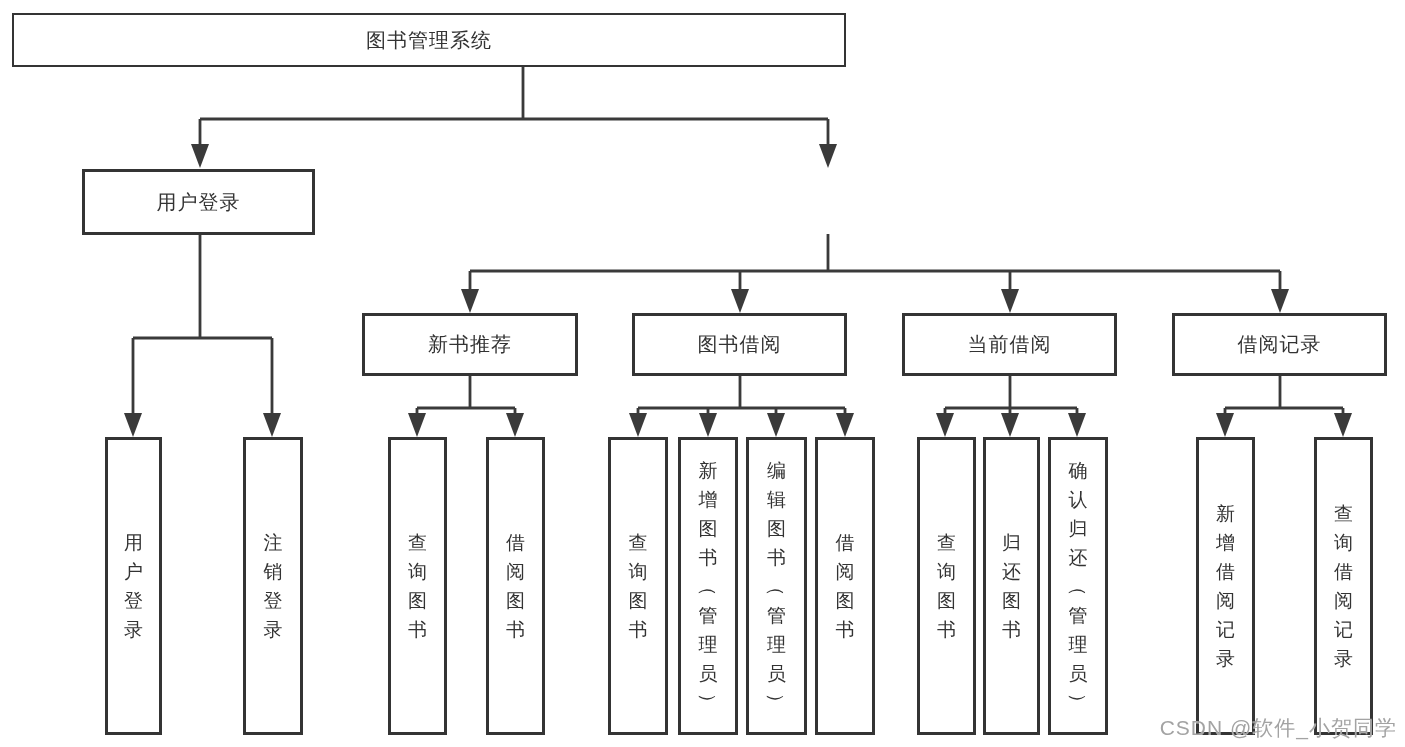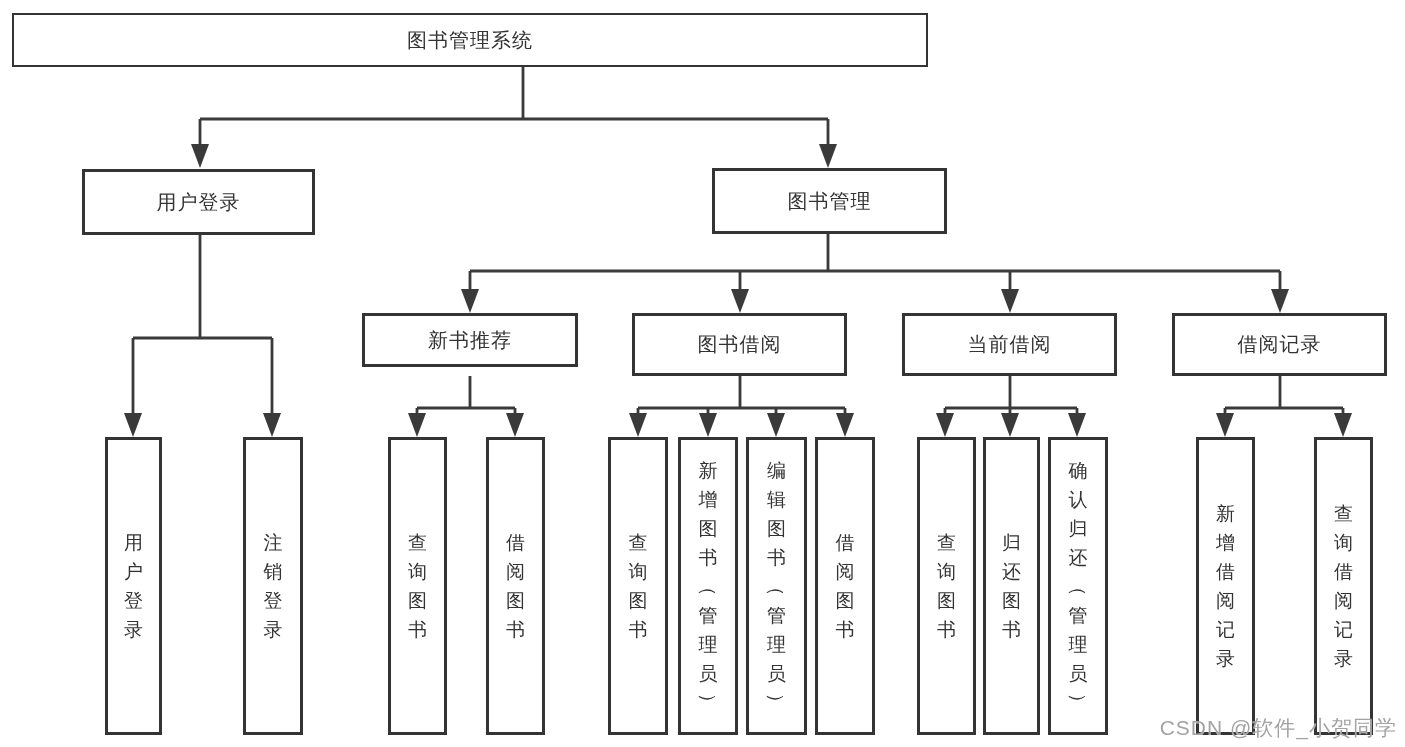--- a/index.html
+++ b/index.html
@@ -73,26 +73,25 @@
       <polygon points="767,413 785,413 776,437"></polygon>
       <polygon points="836,413 854,413 845,437"></polygon>
       <polygon points="936,413 954,413 945,437"></polygon>
       <polygon points="1001,413 1019,413 1010,437"></polygon>
       <polygon points="1068,413 1086,413 1077,437"></polygon>
       <polygon points="1216,413 1234,413 1225,437"></polygon>
       <polygon points="1334,413 1352,413 1343,437"></polygon>
     </g>
   </svg>
 
-  <div class="box hbox lvl1" style="left:12px;top:13px;width:916px;height:54px">图书管理系统</div>
+  <div class="box hbox lvl1" style="left:12px;top:13px;width:834px;height:54px">图书管理系统</div>
 
   <div class="box hbox" style="left:82px;top:169px;width:233px;height:66px">用户登录</div>
-  <div class="box hbox" style="left:712px;top:168px;width:235px;height:66px">图书管理</div>
 
-  <div class="box hbox" style="left:362px;top:313px;width:216px;height:54px">新书推荐</div>
+  <div class="box hbox" style="left:362px;top:313px;width:216px;height:63px">新书推荐</div>
   <div class="box hbox" style="left:632px;top:313px;width:215px;height:63px">图书借阅</div>
   <div class="box hbox" style="left:902px;top:313px;width:215px;height:63px">当前借阅</div>
   <div class="box hbox" style="left:1172px;top:313px;width:215px;height:63px">借阅记录</div>
 
   <div class="box vbox" style="left:105px;top:437px;width:57px;height:298px">
       <span class="vchar">用</span>
       <span class="vchar">户</span>
       <span class="vchar">登</span>
       <span class="vchar">录</span>
     </div>

